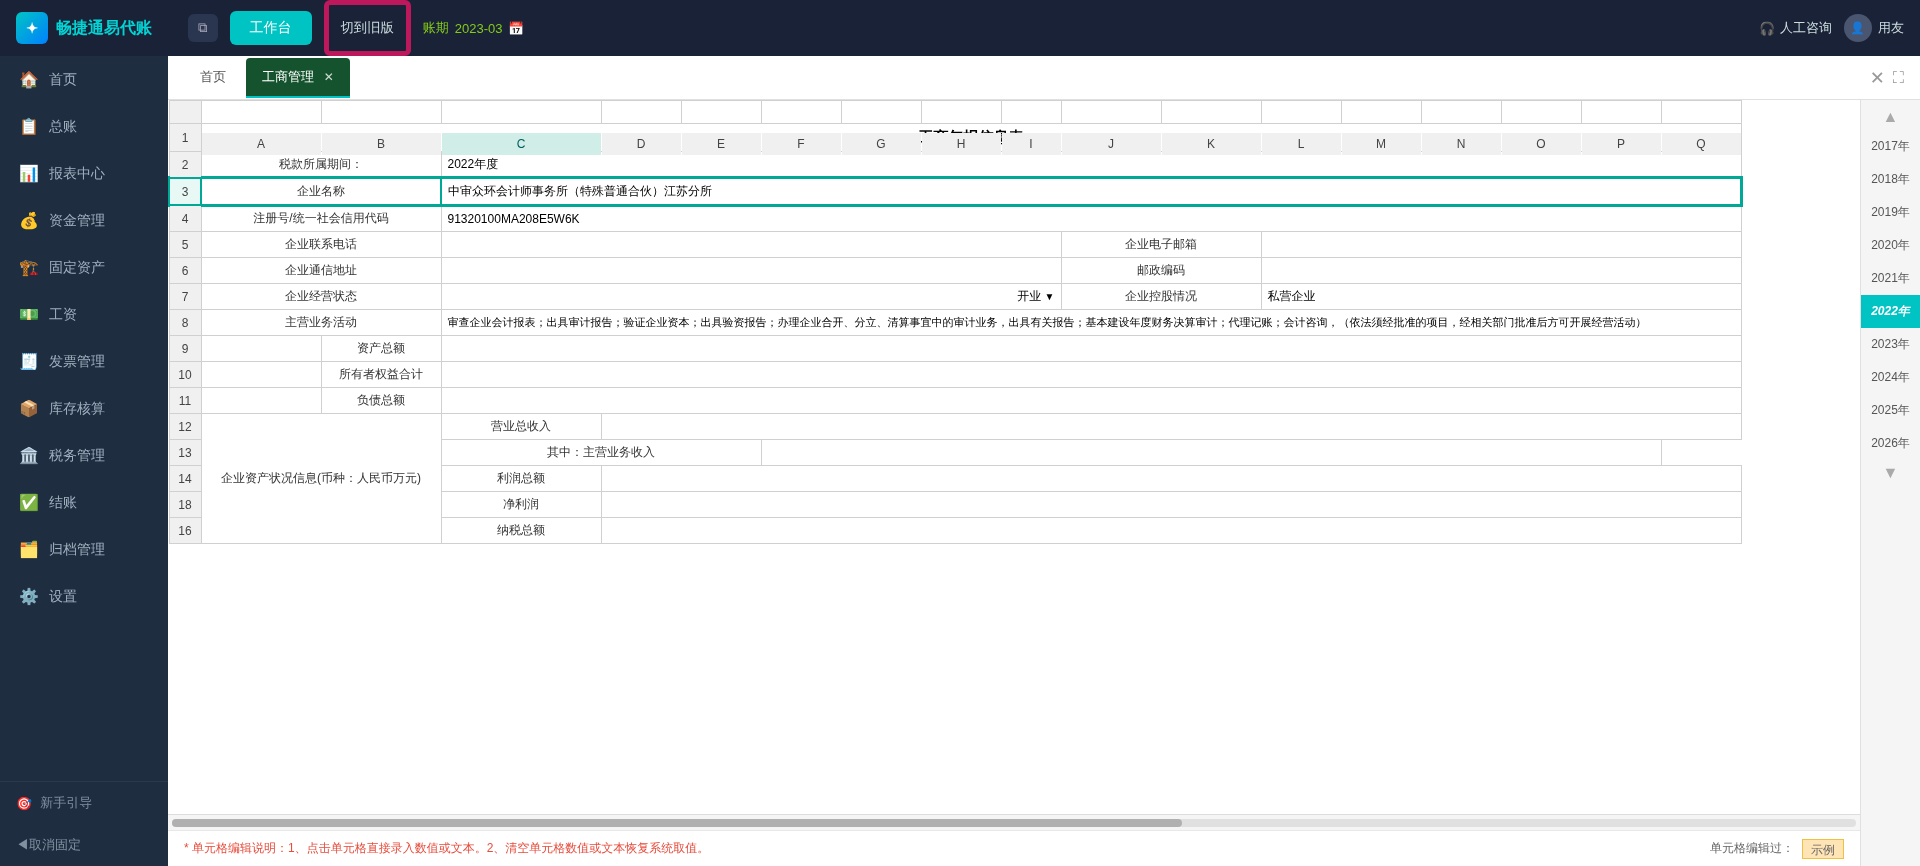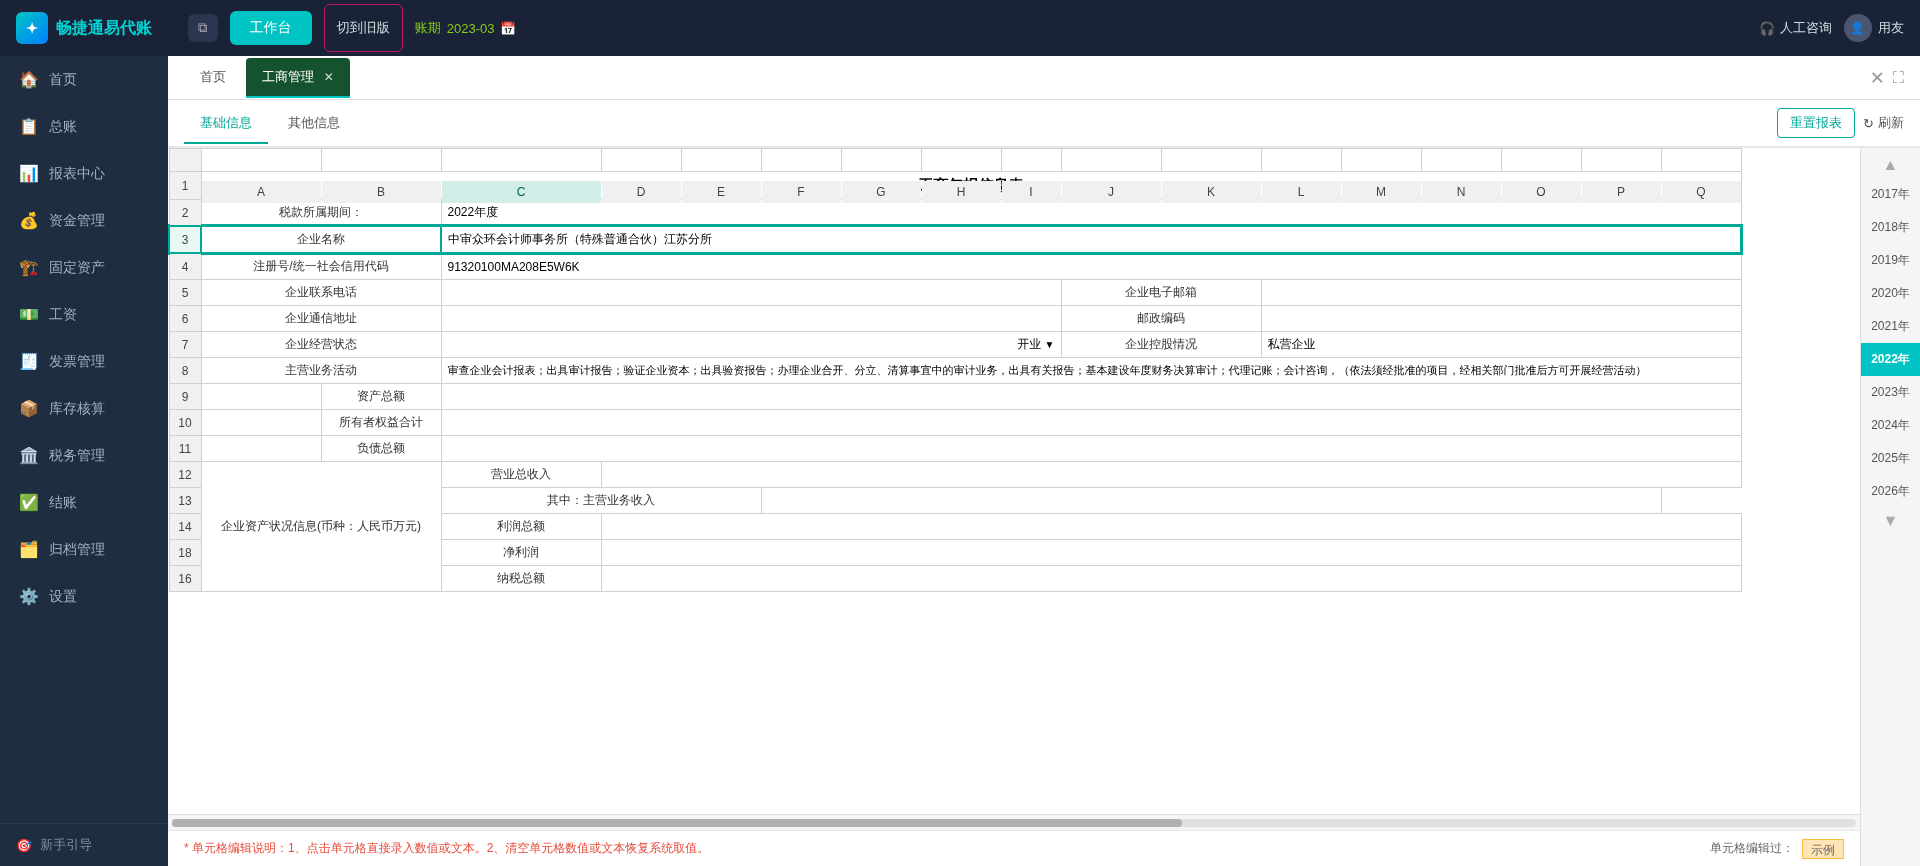--- a/index.html
+++ b/index.html
@@ -8,21 +8,21 @@
     
     .topbar {
       display: flex; align-items: center; height: 56px;
       background: #1a2238; padding: 0 16px; gap: 12px;
     }
     .logo-area { display: flex; align-items: center; gap: 8px; color: #00d4d4; font-size: 16px; font-weight: bold; min-width: 160px; }
     .logo-icon { width: 32px; height: 32px; background: linear-gradient(135deg, #00c4c4, #0080ff); border-radius: 6px; display: flex; align-items: center; justify-content: center; color: white; font-size: 14px; }
     .company-selector { display: flex; align-items: center; background: #2a3550; border-radius: 6px; padding: 6px 12px; color: #cdd; font-size: 13px; gap: 8px; cursor: pointer; min-width: 220px; }
     .copy-icon-btn { background: #2a3550; border: none; border-radius: 6px; padding: 6px 10px; color: #aab; cursor: pointer; }
     .workbench-btn { background: #00c4c4; color: white; border: none; border-radius: 6px; padding: 8px 20px; font-size: 14px; cursor: pointer; font-family: inherit; }
-    .old-version-btn { background: transparent; color: #cdd; border: 1px solid #be185d; border-radius: 6px; padding: 14px 12px; cursor: pointer; font-family: inherit; }
+    .old-version-btn { background: transparent; color: #cdd; border: 5px solid #be185d; border-radius: 6px; padding: 14px 12px; cursor: pointer; font-family: inherit; }
     .period-area { display: flex; align-items: center; gap: 6px; color: #84cc16; }
     .spacer { flex: 1; }
     .support-btn { display: flex; align-items: center; gap: 4px; color: #cdd; cursor: pointer; font-size: 13px; }
     .user-area { display: flex; align-items: center; gap: 6px; color: #cdd; cursor: pointer; }
     .user-avatar { width: 28px; height: 28px; background: #4a5570; border-radius: 50%; display: flex; align-items: center; justify-content: center; color: #cdd; font-size: 12px; }
 
     
     .main-layout { display: flex; height: calc(866px - 56px); }
 
     
@@ -62,21 +62,21 @@
     
     .spreadsheet-area { flex: 1; display: flex; overflow: hidden; }
     .spreadsheet-main { flex: 1; display: flex; flex-direction: column; overflow: hidden; }
     .spreadsheet-scroll { flex: 1; overflow: auto; position: relative; }
 
     
     .year-sidebar { width: 60px; background: #f5f5f5; border-left: 1px solid #e0e0e0; display: flex; flex-direction: column; align-items: center; padding-top: 4px; overflow: hidden; }
     .year-sidebar-nav { width: 100%; display: flex; flex-direction: column; align-items: center; }
     .year-chevron { background: none; border: none; cursor: pointer; padding: 4px; color: #aaa; font-size: 16px; width: 100%; text-align: center; }
     .year-item { width: 100%; text-align: center; padding: 8px 4px; cursor: pointer; font-size: 12px; color: #555; }
-    .year-item.active { background: #00c4c4; color: white; font-weight: bold; }
+    .year-item.active { background: #00c4c4; color: white; font-weight: bold; font-style: italic; }
 
     
     table.sheet { border-collapse: collapse; font-size: 12px; min-width: 1300px; }
     table.sheet th, table.sheet td { border: 1px solid #d0d0d0; padding: 4px 6px; white-space: nowrap; }
     table.sheet .col-header { background: #f0f0f0; text-align: center; font-weight: normal; color: #444; min-width: 30px; position: sticky; top: 32px; z-index: 5; }
     table.sheet .row-header { background: #f0f0f0; text-align: center; color: #444; width: 32px; position: sticky; left: 0; z-index: 4; }
     table.sheet .row-header-top { background: #f0f0f0; position: sticky; top: 0; left: 0; z-index: 10; width: 32px; }
     table.sheet .title-cell { text-align: center; font-size: 15px; font-weight: bold; background: #fff; }
     table.sheet .label-cell { text-align: center; color: #333; background: #fff; }
     table.sheet .value-cell { background: #fff; }
@@ -193,20 +193,23 @@
       <div class="sidebar-item">
         <span class="sidebar-icon">⚙️</span>
         <span>设置</span>
       </div>
     </div>
     <div class="sidebar-bottom">
       <div class="sidebar-pin">
         <span>🎯</span>
         <span>新手引导</span>
       </div>
+      <div class="sidebar-pin">
+        <span>◀取消固定</span>
+      </div>
     </div>
   </div>
 
   <div class="content-area">
 
     <div class="tab-bar">
       <div class="tab-item tab-home">
         <span>首页</span>
       </div>
       <div class="tab-item active">
@@ -215,37 +218,20 @@
       </div>
       <div class="tab-bar-right">
         <button class="close-btn">✕</button>
         <button class="expand-btn">⛶</button>
       </div>
     </div>
 
     <div class="inner-content">
       <div class="main-panel">
 
-        <div class="sub-tabs">
-          <div class="sub-tabs-left">
-            <div class="sub-tab active">
-              <span>基础信息</span>
-            </div>
-            <div class="sub-tab">
-              <span>其他信息</span>
-            </div>
-          </div>
-          <div class="sub-tabs-right">
-            <button class="reset-btn">重置报表</button>
-            <button class="refresh-btn">
-              <span>↻</span>
-              <span>刷新</span>
-            </button>
-          </div>
-        </div>
 
         <div class="spreadsheet-area">
           <div class="spreadsheet-main">
             <div class="spreadsheet-scroll">
               <table class="sheet">
                 <colgroup>
                   <col style="width:32px">
                   <col class="col-A">
                   <col class="col-B">
                   <col class="col-C">

